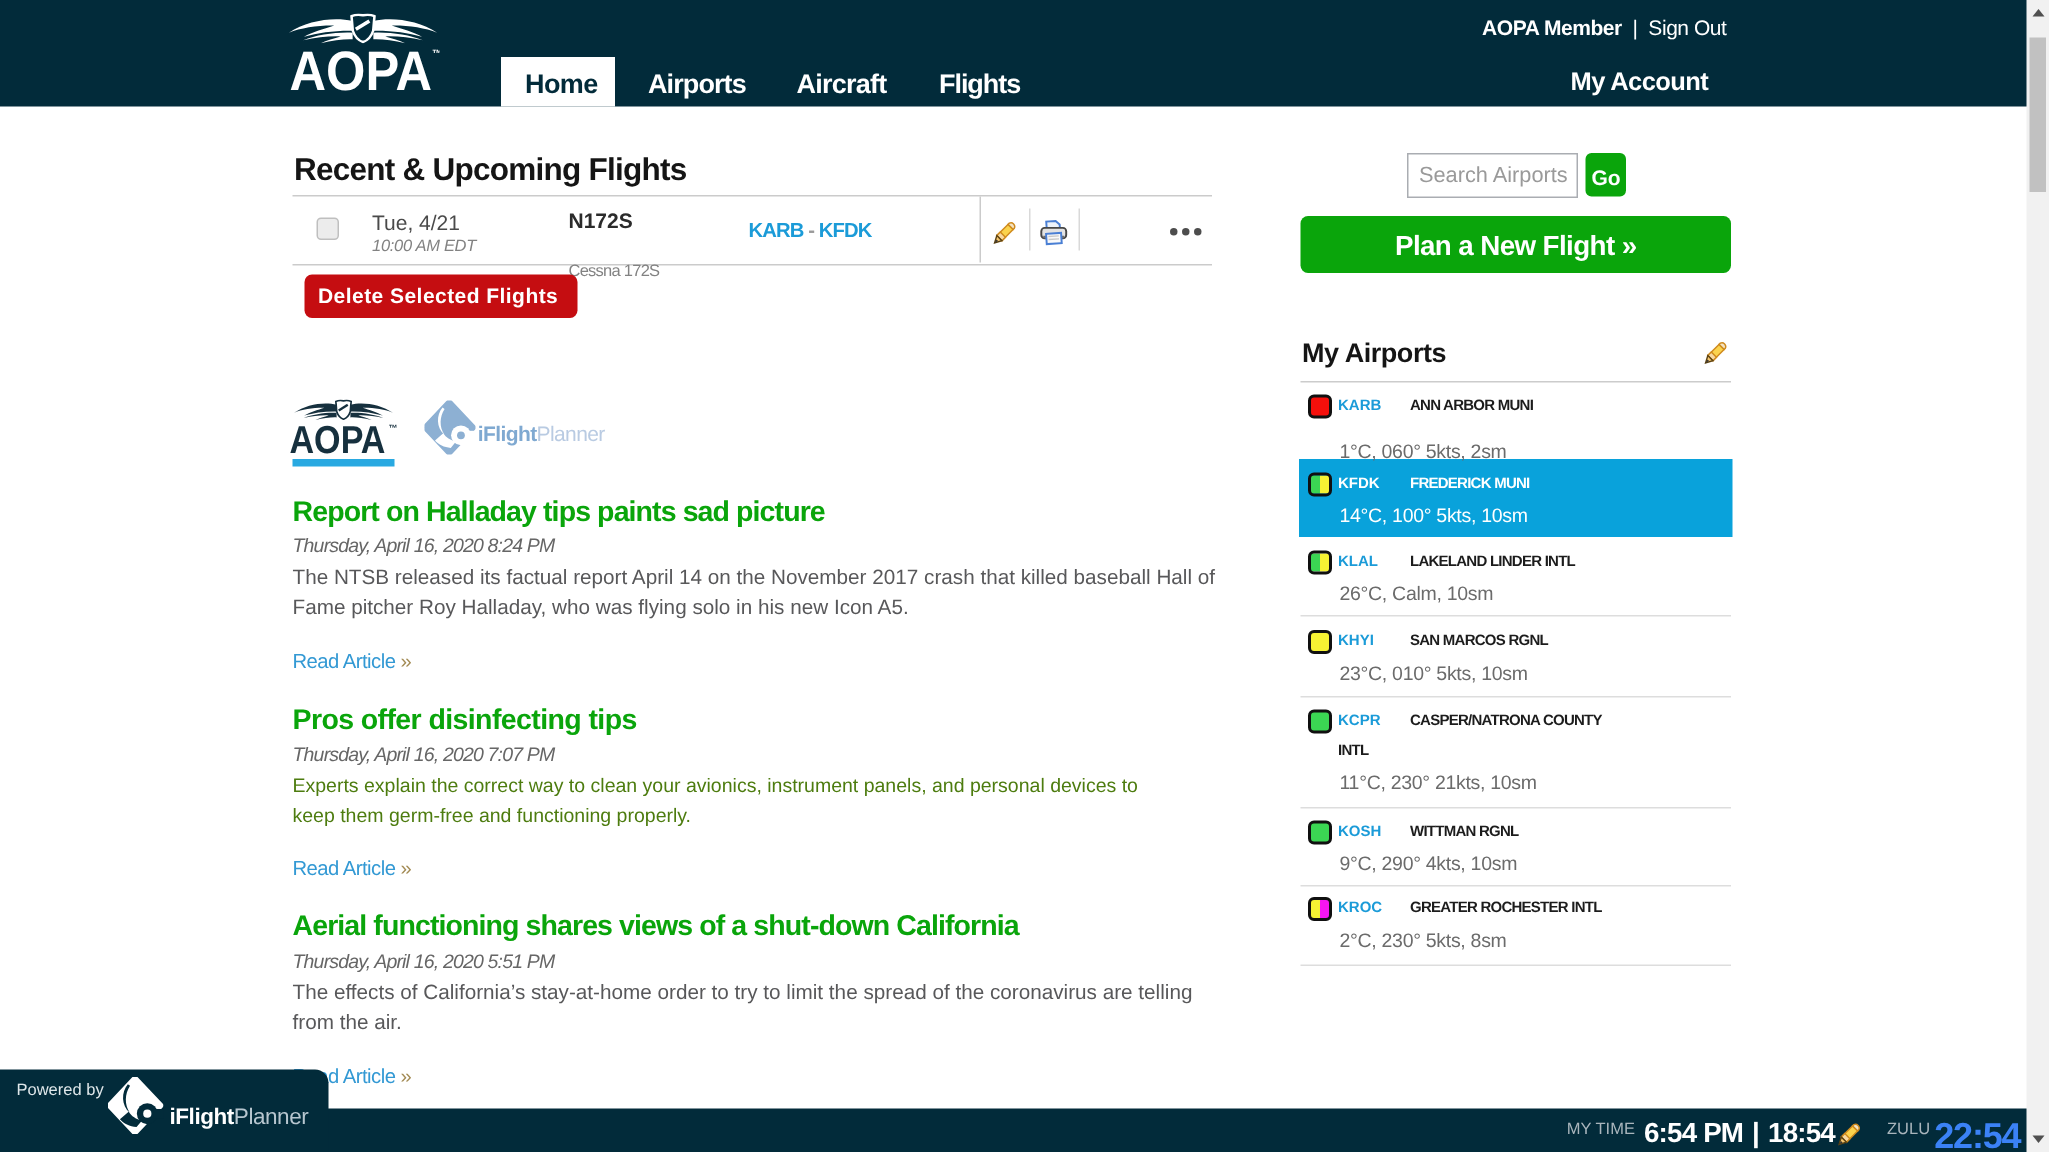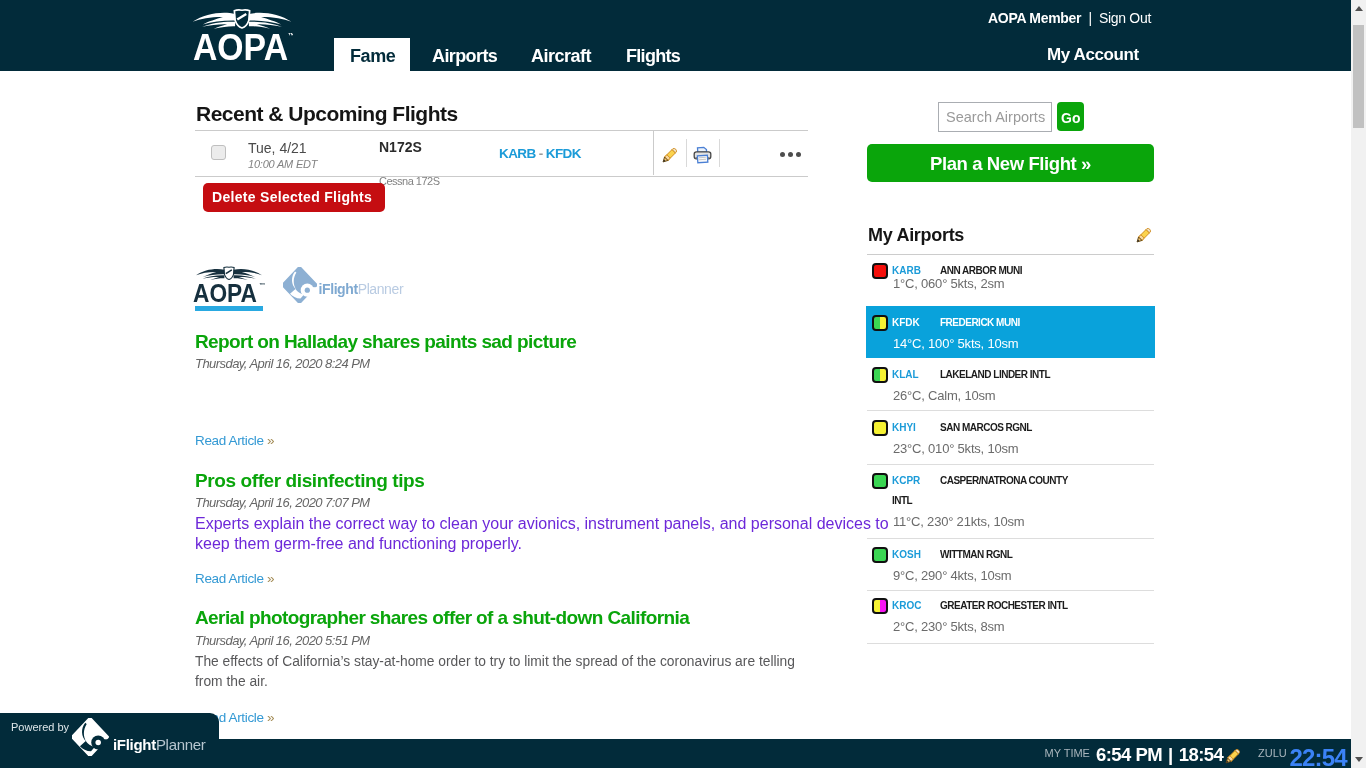--- a/index.html
+++ b/index.html
@@ -24,21 +24,21 @@
  </g>
  <path d="M48 3.2 C45 2.6 42.5 3 40.8 3.8 L41.6 13.5 Q43.5 19.5 48 21 Q52.5 19.5 54.4 13.5 L55.2 3.8 C53.5 3 51 2.6 48 3.2 Z" fill="none" stroke="#ffffff" stroke-width="1.6"></path>
  <path d="M43.5 12.5 L52 7" stroke="#ffffff" stroke-width="2.2"></path>
 </svg>
 <svg class="abs" style="left:193px;top:30px;" width="100" height="34" viewBox="0 0 100 34">
  <text x="0" y="30" font-family="Liberation Sans" font-weight="bold" font-size="37" fill="#ffffff" textLength="95" lengthAdjust="spacingAndGlyphs">AOPA</text>
  <text x="95" y="8" font-family="Liberation Sans" font-weight="bold" font-size="7" fill="#ffffff">™</text>
 </svg>
 
 <div class="abs" style="left:334px;top:38px;width:76px;height:33px;background:#ffffff;"></div>
-<div class="abs nw" style="left:350px;top:45.5px;font-size:18px;font-weight:bold;color:#022b3a;letter-spacing:-0.4px;">Fame</div>
+<div class="abs nw" style="left:350px;top:45.5px;font-size:18px;font-weight:bold;color:#022b3a;letter-spacing:-0.4px;">Home</div>
 <div class="abs nw" style="left:432px;top:45.5px;font-size:18px;font-weight:bold;color:#ffffff;letter-spacing:-0.6px;">Airports</div>
 <div class="abs nw" style="left:531px;top:45.5px;font-size:18px;font-weight:bold;color:#ffffff;letter-spacing:-0.5px;">Aircraft</div>
 <div class="abs nw" style="left:626px;top:45.5px;font-size:18px;font-weight:bold;color:#ffffff;letter-spacing:-0.7px;">Flights</div>
 
 <div class="abs nw" style="right:215px;top:10px;font-size:14px;color:#ffffff;letter-spacing:-0.3px;"><b>AOPA Member</b>&nbsp; | &nbsp;Sign Out</div>
 <div class="abs nw" style="left:1047px;top:45px;font-size:17px;font-weight:bold;color:#ffffff;letter-spacing:-0.4px;">My Account</div>
 
 <div class="abs nw" style="left:196px;top:102px;font-size:21px;font-weight:bold;color:#151515;letter-spacing:-0.5px;">Recent &amp; Upcoming Flights</div>
 
 <div class="abs" style="left:195px;top:130px;width:613px;height:45px;border-top:1px solid #cbcbcb;border-bottom:1px solid #cbcbcb;"></div>
@@ -103,30 +103,31 @@
  <g fill="#ffffff">
   <path d="M13.4 5.6 C10.0 10.8 9.8 17.6 13.2 22.6 C7.8 18.0 7.8 9.6 12.0 4.6 Z"></path>
   <path d="M21.0 27.4 C17.2 26.7 14.3 24.7 12.5 21.9 L7.0 26.7 C9.3 29.4 13.2 31.3 17.5 31.6 Z"></path>
   <circle cx="24.3" cy="23.2" r="6.6"></circle>
   <rect x="28.5" y="20.2" width="8" height="6"></rect>
  </g>
  <circle cx="24.3" cy="23.2" r="2.6" fill="#8db0d3"></circle>
 </svg>
 <div class="abs nw" style="left:318.5px;top:280.5px;font-size:14px;color:#7fa9d1;letter-spacing:-0.4px;"><b>iFlight</b><span style="color:#b9cbe2;">Planner</span></div>
 
-<div class="abs nw" style="left:195px;top:330.5px;font-size:19px;font-weight:bold;color:#0aa50b;letter-spacing:-0.6px;" id="h1t">Report on Halladay shares paints sad picture</div>
+<div class="abs nw" style="left:195px;top:330.5px;font-size:19px;font-weight:bold;color:#0aa50b;letter-spacing:-0.6px;" id="h1t">Report on Halladay tips paints sad picture</div>
 <div class="abs nw" style="left:195px;top:356px;font-size:13px;font-style:italic;color:#666666;letter-spacing:-0.55px;">Thursday, April 16, 2020 8:24 PM</div>
+<div class="abs" style="left:195px;top:375px;font-size:13.8px;color:#58585a;line-height:20px;">The NTSB released its factual report April 14 on the November 2017 crash that killed baseball Hall of<br>Fame pitcher Roy Halladay, who was flying solo in his new Icon A5.</div>
 <div class="abs nw" style="left:195px;top:433px;font-size:13.5px;color:#3399d4;letter-spacing:-0.35px;">Read Article <span style="color:#a38b54;">»</span></div>
 
 <div class="abs nw" style="left:195px;top:469.5px;font-size:19px;font-weight:bold;color:#0aa50b;letter-spacing:-0.4px;" id="h2t">Pros offer disinfecting tips</div>
 <div class="abs nw" style="left:195px;top:495px;font-size:13px;font-style:italic;color:#666666;letter-spacing:-0.55px;">Thursday, April 16, 2020 7:07 PM</div>
-<div class="abs" style="left:195px;top:514px;font-size:16px;color:#6d28d9;line-height:20px;">Experts explain the correct way to clean your avionics, instrument panels, and personal devices to<br>keep them germ-free and functioning properly.</div>
+<div class="abs" style="left:195px;top:514px;font-size:13px;color:#4d7c0f;line-height:20px;">Experts explain the correct way to clean your avionics, instrument panels, and personal devices to<br>keep them germ-free and functioning properly.</div>
 <div class="abs nw" style="left:195px;top:571px;font-size:13.5px;color:#3399d4;letter-spacing:-0.35px;">Read Article <span style="color:#a38b54;">»</span></div>
 
-<div class="abs nw" style="left:195px;top:606.5px;font-size:19px;font-weight:bold;color:#0aa50b;letter-spacing:-0.6px;" id="h3t">Aerial photographer shares offer of a shut-down California</div>
+<div class="abs nw" style="left:195px;top:606.5px;font-size:19px;font-weight:bold;color:#0aa50b;letter-spacing:-0.6px;" id="h3t">Aerial functioning shares views of a shut-down California</div>
 <div class="abs nw" style="left:195px;top:633px;font-size:13px;font-style:italic;color:#666666;letter-spacing:-0.55px;">Thursday, April 16, 2020 5:51 PM</div>
 <div class="abs" style="left:195px;top:652px;font-size:13.8px;color:#58585a;line-height:20px;">The effects of California’s stay-at-home order to try to limit the spread of the coronavirus are telling<br>from the air.</div>
 <div class="abs nw" style="left:195px;top:710px;font-size:13.5px;color:#3399d4;letter-spacing:-0.35px;">Read Article <span style="color:#a38b54;">»</span></div>
 
 <div class="abs" style="left:938px;top:102px;width:112px;height:28px;border:1px solid #aaadb2;"></div>
 <div class="abs nw" style="left:946px;top:109px;font-size:14.5px;color:#9a9a9a;">Search Airports</div>
 <div class="abs" style="left:1057px;top:102px;width:27px;height:29px;background:#0aa50b;border-radius:4px;"></div>
 <div class="abs nw" style="left:1061px;top:110px;font-size:14px;font-weight:bold;color:#ffffff;">Go</div>
 
 <div class="abs" style="left:867px;top:144px;width:287px;height:38px;background:#0aa50b;border-radius:5px;"></div>
@@ -151,21 +152,21 @@
 .aname{font-weight:bold;color:#1c1c1c;letter-spacing:-0.5px;}
 .aline{position:absolute;left:892px;width:262px;font-size:10px;line-height:20px;}
 .awx{position:absolute;left:893px;font-size:13px;color:#6b6b6b;letter-spacing:-0.2px;}
 .asep{position:absolute;left:867px;width:287px;height:1px;background:#dddddd;}
 </style>
 
 <div class="abs" style="left:866px;top:306px;width:289px;height:52px;background:#09a2db;"></div>
 
 <div class="aicon" style="top:263px;background:#f50f0b;"></div>
 <div class="aline" style="top:261px;"><span class="acode">KARB</span><span class="aname">ANN ARBOR MUNI</span></div>
-<div class="awx" style="top:276px;">1°C, 060° 5kts, 2sm</div>
+<div class="awx" style="top:293px;">1°C, 060° 5kts, 2sm</div>
 
 <div class="aicon" style="top:315px;background:linear-gradient(to right,#3bd653 50%,#f6f233 50%);"></div>
 <div class="aline" style="top:313px;"><span class="acode" style="color:#fff;">KFDK</span><span class="aname" style="color:#fff;">FREDERICK MUNI</span></div>
 <div class="awx" style="top:335.5px;color:#ffffff;">14°C, 100° 5kts, 10sm</div>
 
 <div class="aicon" style="top:367px;background:linear-gradient(to right,#3bd653 50%,#f6f233 50%);"></div>
 <div class="aline" style="top:365px;"><span class="acode">KLAL</span><span class="aname">LAKELAND LINDER INTL</span></div>
 <div class="awx" style="top:387.5px;">26°C, Calm, 10sm</div>
 <div class="asep" style="top:410px;"></div>
 

